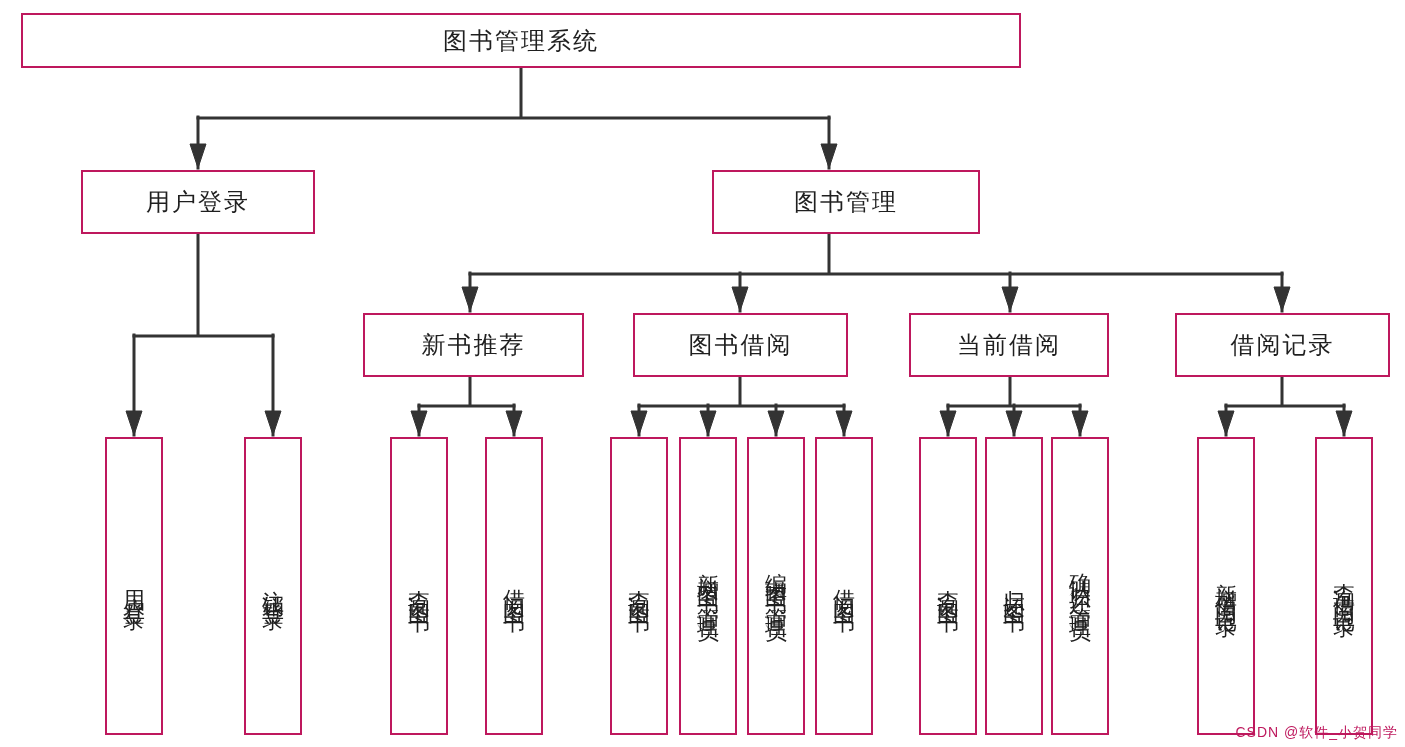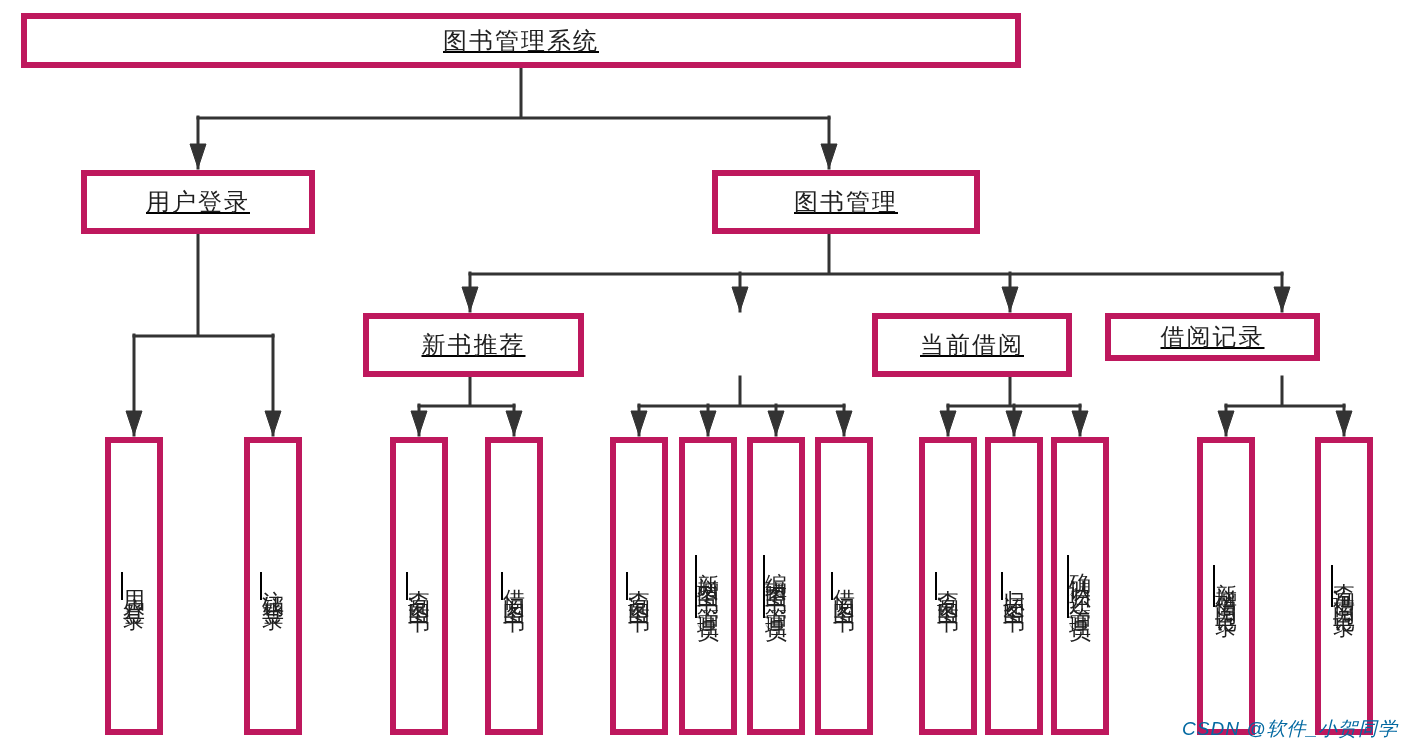--- a/index.html
+++ b/index.html
@@ -7,53 +7,51 @@
     position:relative;
     width:1405px;height:747px;
     background:#ffffff;
     font-family:"Liberation Sans","DejaVu Sans",sans-serif;
     overflow:hidden;
   }
   #connectors{position:absolute;left:0;top:0;z-index:1;}
   .node{
     position:absolute;
     background:#ffffff;
-    border:6px solid #be185d;
+    border:2px solid #be185d;
     box-sizing:border-box;
     display:flex;
     align-items:center;
     justify-content:center;
     z-index:2;
-    text-decoration:underline;
   }
   .node.h span{
     font-size:24px;
     letter-spacing:2px;
     color:#1f1f1f;
     white-space:nowrap;
   }
   .node.v{width:58px;height:298px;}
   .node.v .vt{
     writing-mode:vertical-rl;
     text-orientation:mixed;
     font-size:22px;
     letter-spacing:7px;
     color:#1f1f1f;
     line-height:1;
   }
   .watermark{
     position:absolute;
     right:7px;
     bottom:5px;
-    font-size:19px;
-    color:#0369a1;
+    font-size:14px;
+    color:#be185d;
     letter-spacing:1px;
     z-index:5;
     white-space:nowrap;
-    font-style:italic;
   }
 </style>
 </head>
 <body>
 
 <div id="canvas">
 
   <svg id="connectors" width="1405" height="747" viewBox="0 0 1405 747">
     <defs>
       <marker id="ah" viewBox="0 0 26 18" markerUnits="userSpaceOnUse" markerWidth="26" markerHeight="18" refX="25" refY="9" orient="auto">
@@ -104,24 +102,27 @@
   <div class="node h" style="left:81px;top:170px;width:234px;height:64px">
     <span>用户登录</span>
   </div>
   <div class="node h" style="left:712px;top:170px;width:268px;height:64px">
     <span>图书管理</span>
   </div>
 
   <div class="node h" style="left:363px;top:313px;width:221px;height:64px">
     <span>新书推荐</span>
   </div>
-  <div class="node h" style="left:872px;top:313px;width:200px;height:64px">
+  <div class="node h" style="left:633px;top:313px;width:215px;height:64px">
+    <span>图书借阅</span>
+  </div>
+  <div class="node h" style="left:909px;top:313px;width:200px;height:64px">
     <span>当前借阅</span>
   </div>
-  <div class="node h" style="left:1105px;top:313px;width:215px;height:48px">
+  <div class="node h" style="left:1175px;top:313px;width:215px;height:64px">
     <span>借阅记录</span>
   </div>
 
   <div class="node v" style="left:105px;top:437px">
     <span class="vt">用户登录</span>
   </div>
   <div class="node v" style="left:244px;top:437px">
     <span class="vt">注销登录</span>
   </div>
 

